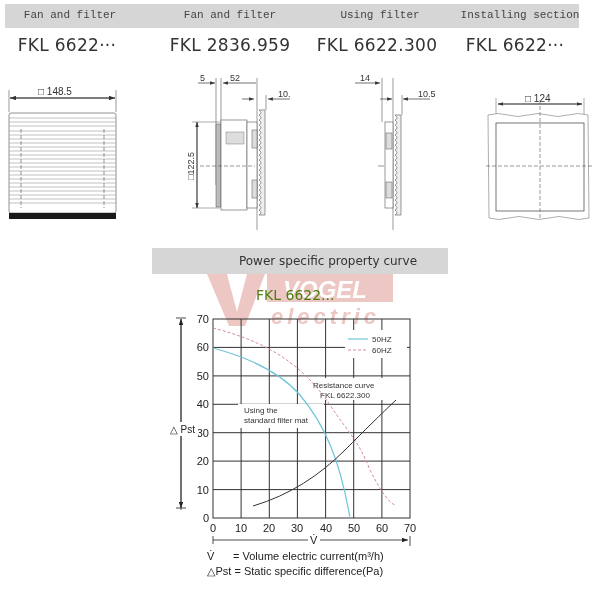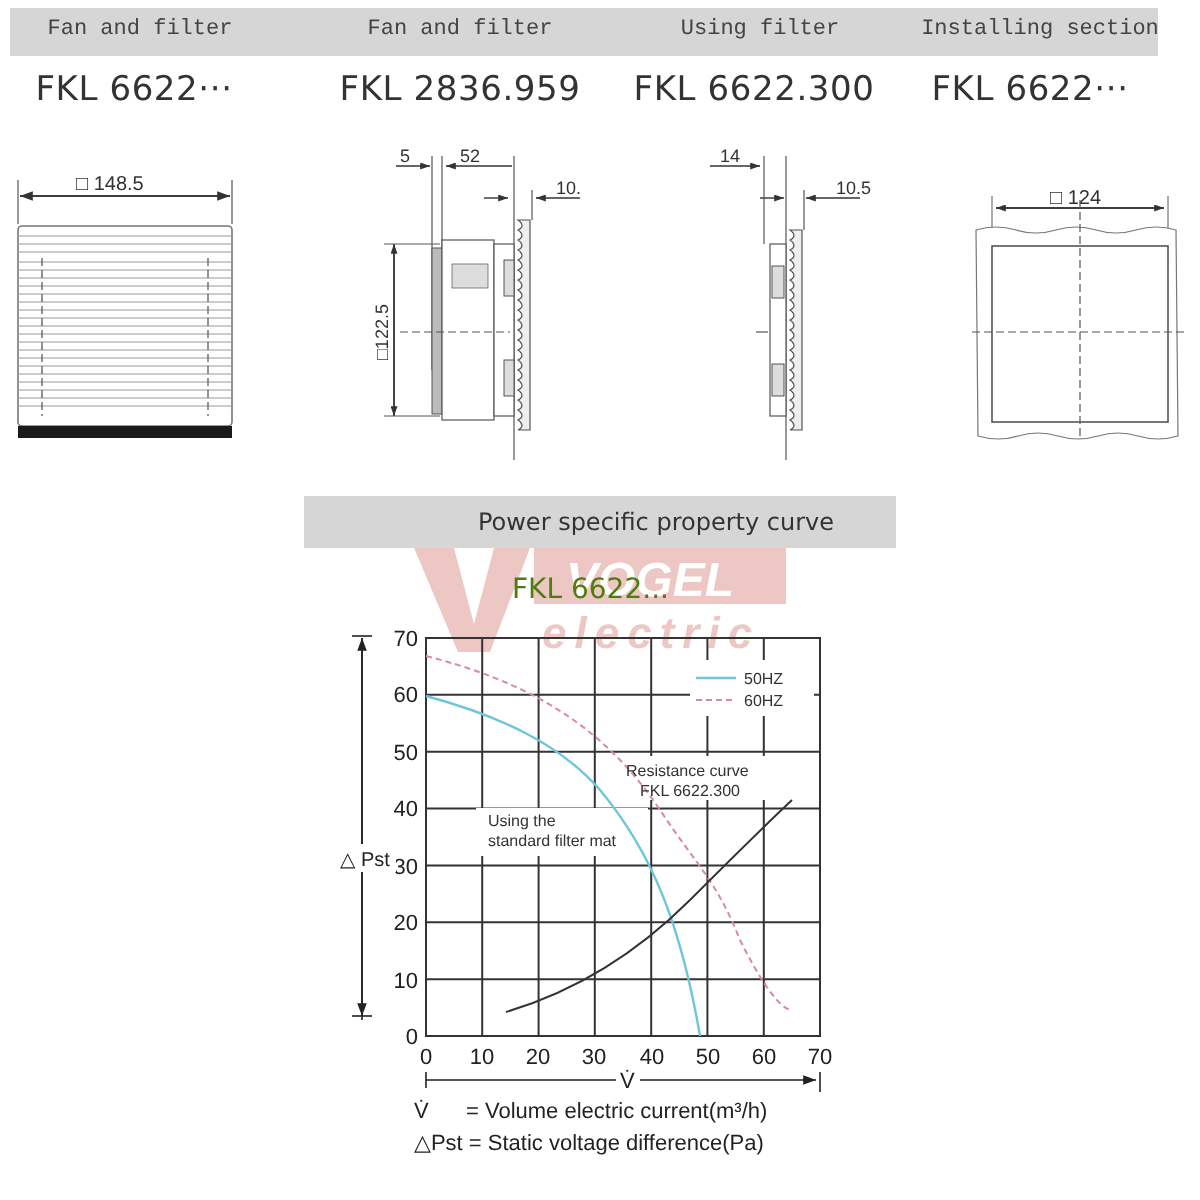--- a/index.html
+++ b/index.html
@@ -226,14 +226,14 @@
   <text x="153" y="78" font-size="8" fill="#333">Resistance curve</text>
   <text x="160" y="88" font-size="8" fill="#333">FKL 6622.300</text>
   <text x="84" y="103" font-size="8" fill="#333">Using the</text>
   <text x="84" y="113" font-size="8" fill="#333">standard filter mat</text>
 </svg>
 
 <div class="legend-line" style="top:550px;">
   <span style="display:inline-block;width:26px;">V̇</span><span>= Volume electric current(m³/h)</span>
 </div>
 <div class="legend-line" style="top:565px;">
-  <span>△Pst</span> <span>= Static voltage difference(Pa)</span>
+  <span>△Pst</span> <span>= Static specific difference(Pa)</span>
 </div>
 
 </body></html>

